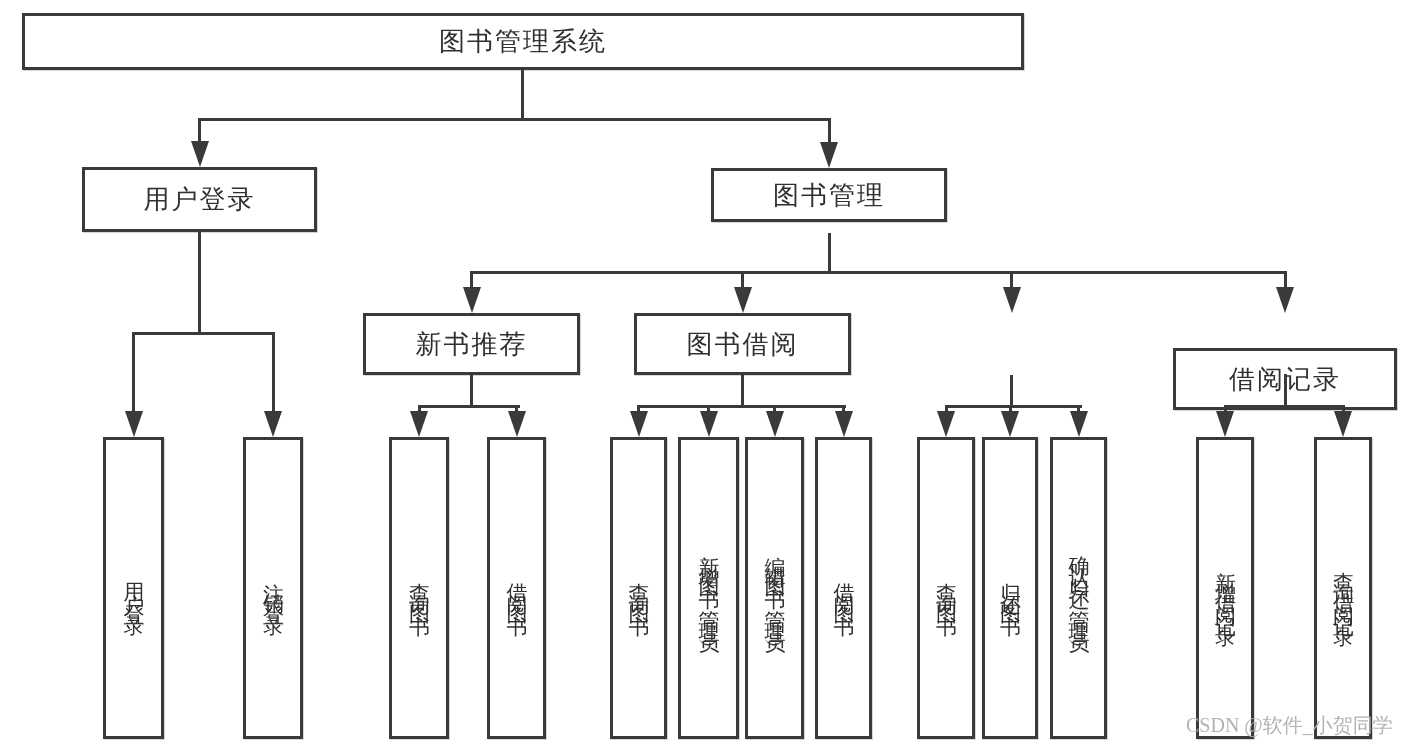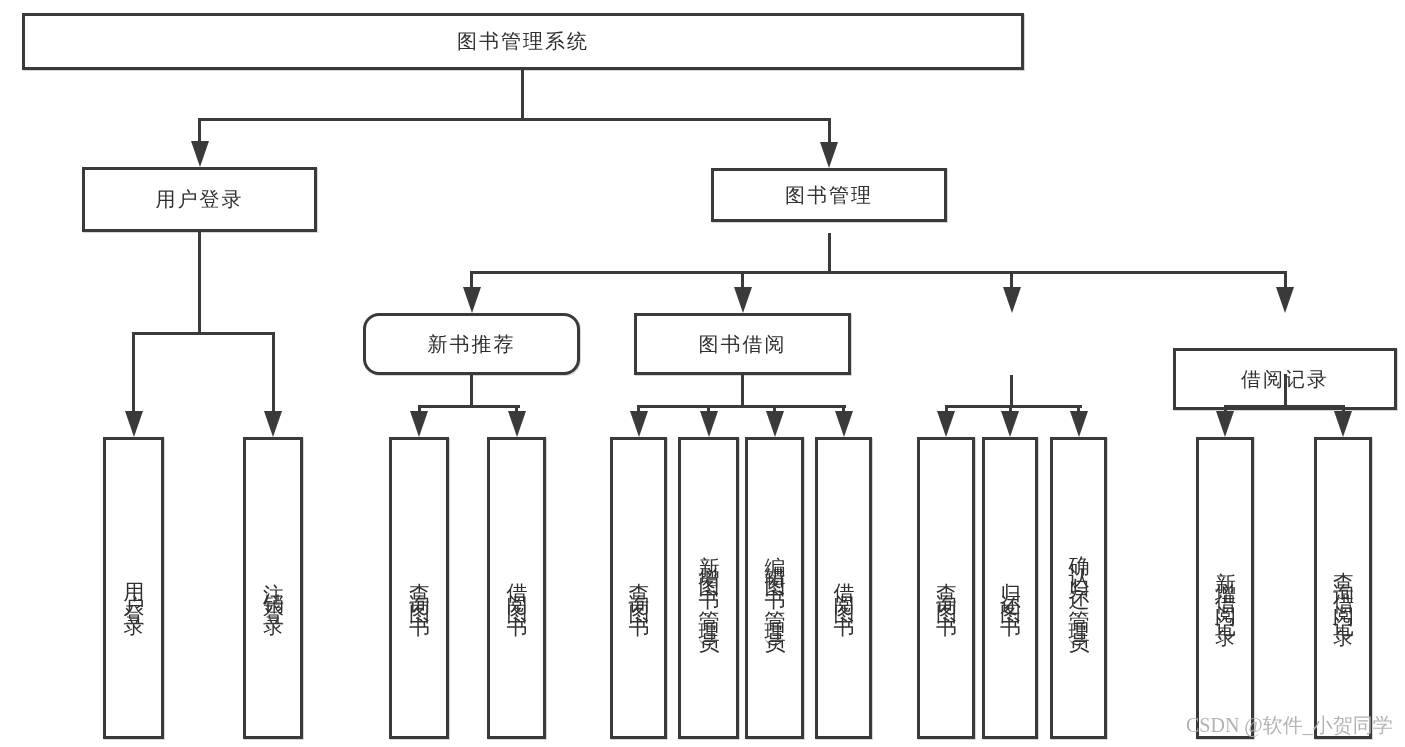--- a/index.html
+++ b/index.html
@@ -17,21 +17,21 @@
   }
   .box{
     position:absolute;
     box-sizing:border-box;
     border:3px solid var(--line);
     background:#fff;
     display:flex;align-items:center;justify-content:center;
     color:var(--text);
     box-shadow:1px 1px 0 rgba(90,90,90,.25);
   }
-  .box.h{font-size:20px;letter-spacing:2px;white-space:nowrap;}
+  .box.h{font-size:26px;letter-spacing:2px;white-space:nowrap;}
   .box.leaf span{
     writing-mode:vertical-rl;
     text-orientation:mixed;
     font-size:21px;
     letter-spacing:11px;
     line-height:1;
     color:var(--text);
   }
   .vline{position:absolute;width:3px;background:var(--line);}
   .hline{position:absolute;height:3px;background:var(--line);}
@@ -86,21 +86,21 @@
     <div class="vline" style="left:470px;top:271px;height:18px;"></div>
     <div class="ah" style="left:462.5px;top:287px;"></div>
     <div class="vline" style="left:741px;top:271px;height:18px;"></div>
     <div class="ah" style="left:733.5px;top:287px;"></div>
     <div class="vline" style="left:1010px;top:271px;height:18px;"></div>
     <div class="ah" style="left:1002.5px;top:287px;"></div>
     <div class="vline" style="left:1283.5px;top:271px;height:18px;"></div>
     <div class="ah" style="left:1276px;top:287px;"></div>
   </div>
 
-  <div class="box h" style="left:363px;top:313px;width:217px;height:62px;border-radius:16px;">新书推荐</div>
+  <div class="box h" style="left:363px;top:313px;width:217px;height:62px;">新书推荐</div>
   <div class="box h" style="left:634px;top:313px;width:217px;height:62px;">图书借阅</div>
   <div class="box h" style="left:1173px;top:312px;width:224px;height:62px;margin-top:36px;">借阅记录</div>
 
   <div>
     <div class="vline" style="left:470px;top:375px;height:33px;"></div>
     <div class="hline" style="left:417.5px;top:405px;width:102px;"></div>
     <div class="vline" style="left:417.5px;top:405px;height:10px;"></div>
     <div class="ah" style="left:410px;top:411px;"></div>
     <div class="vline" style="left:515px;top:405px;height:10px;"></div>
     <div class="ah" style="left:507.5px;top:411px;"></div>

